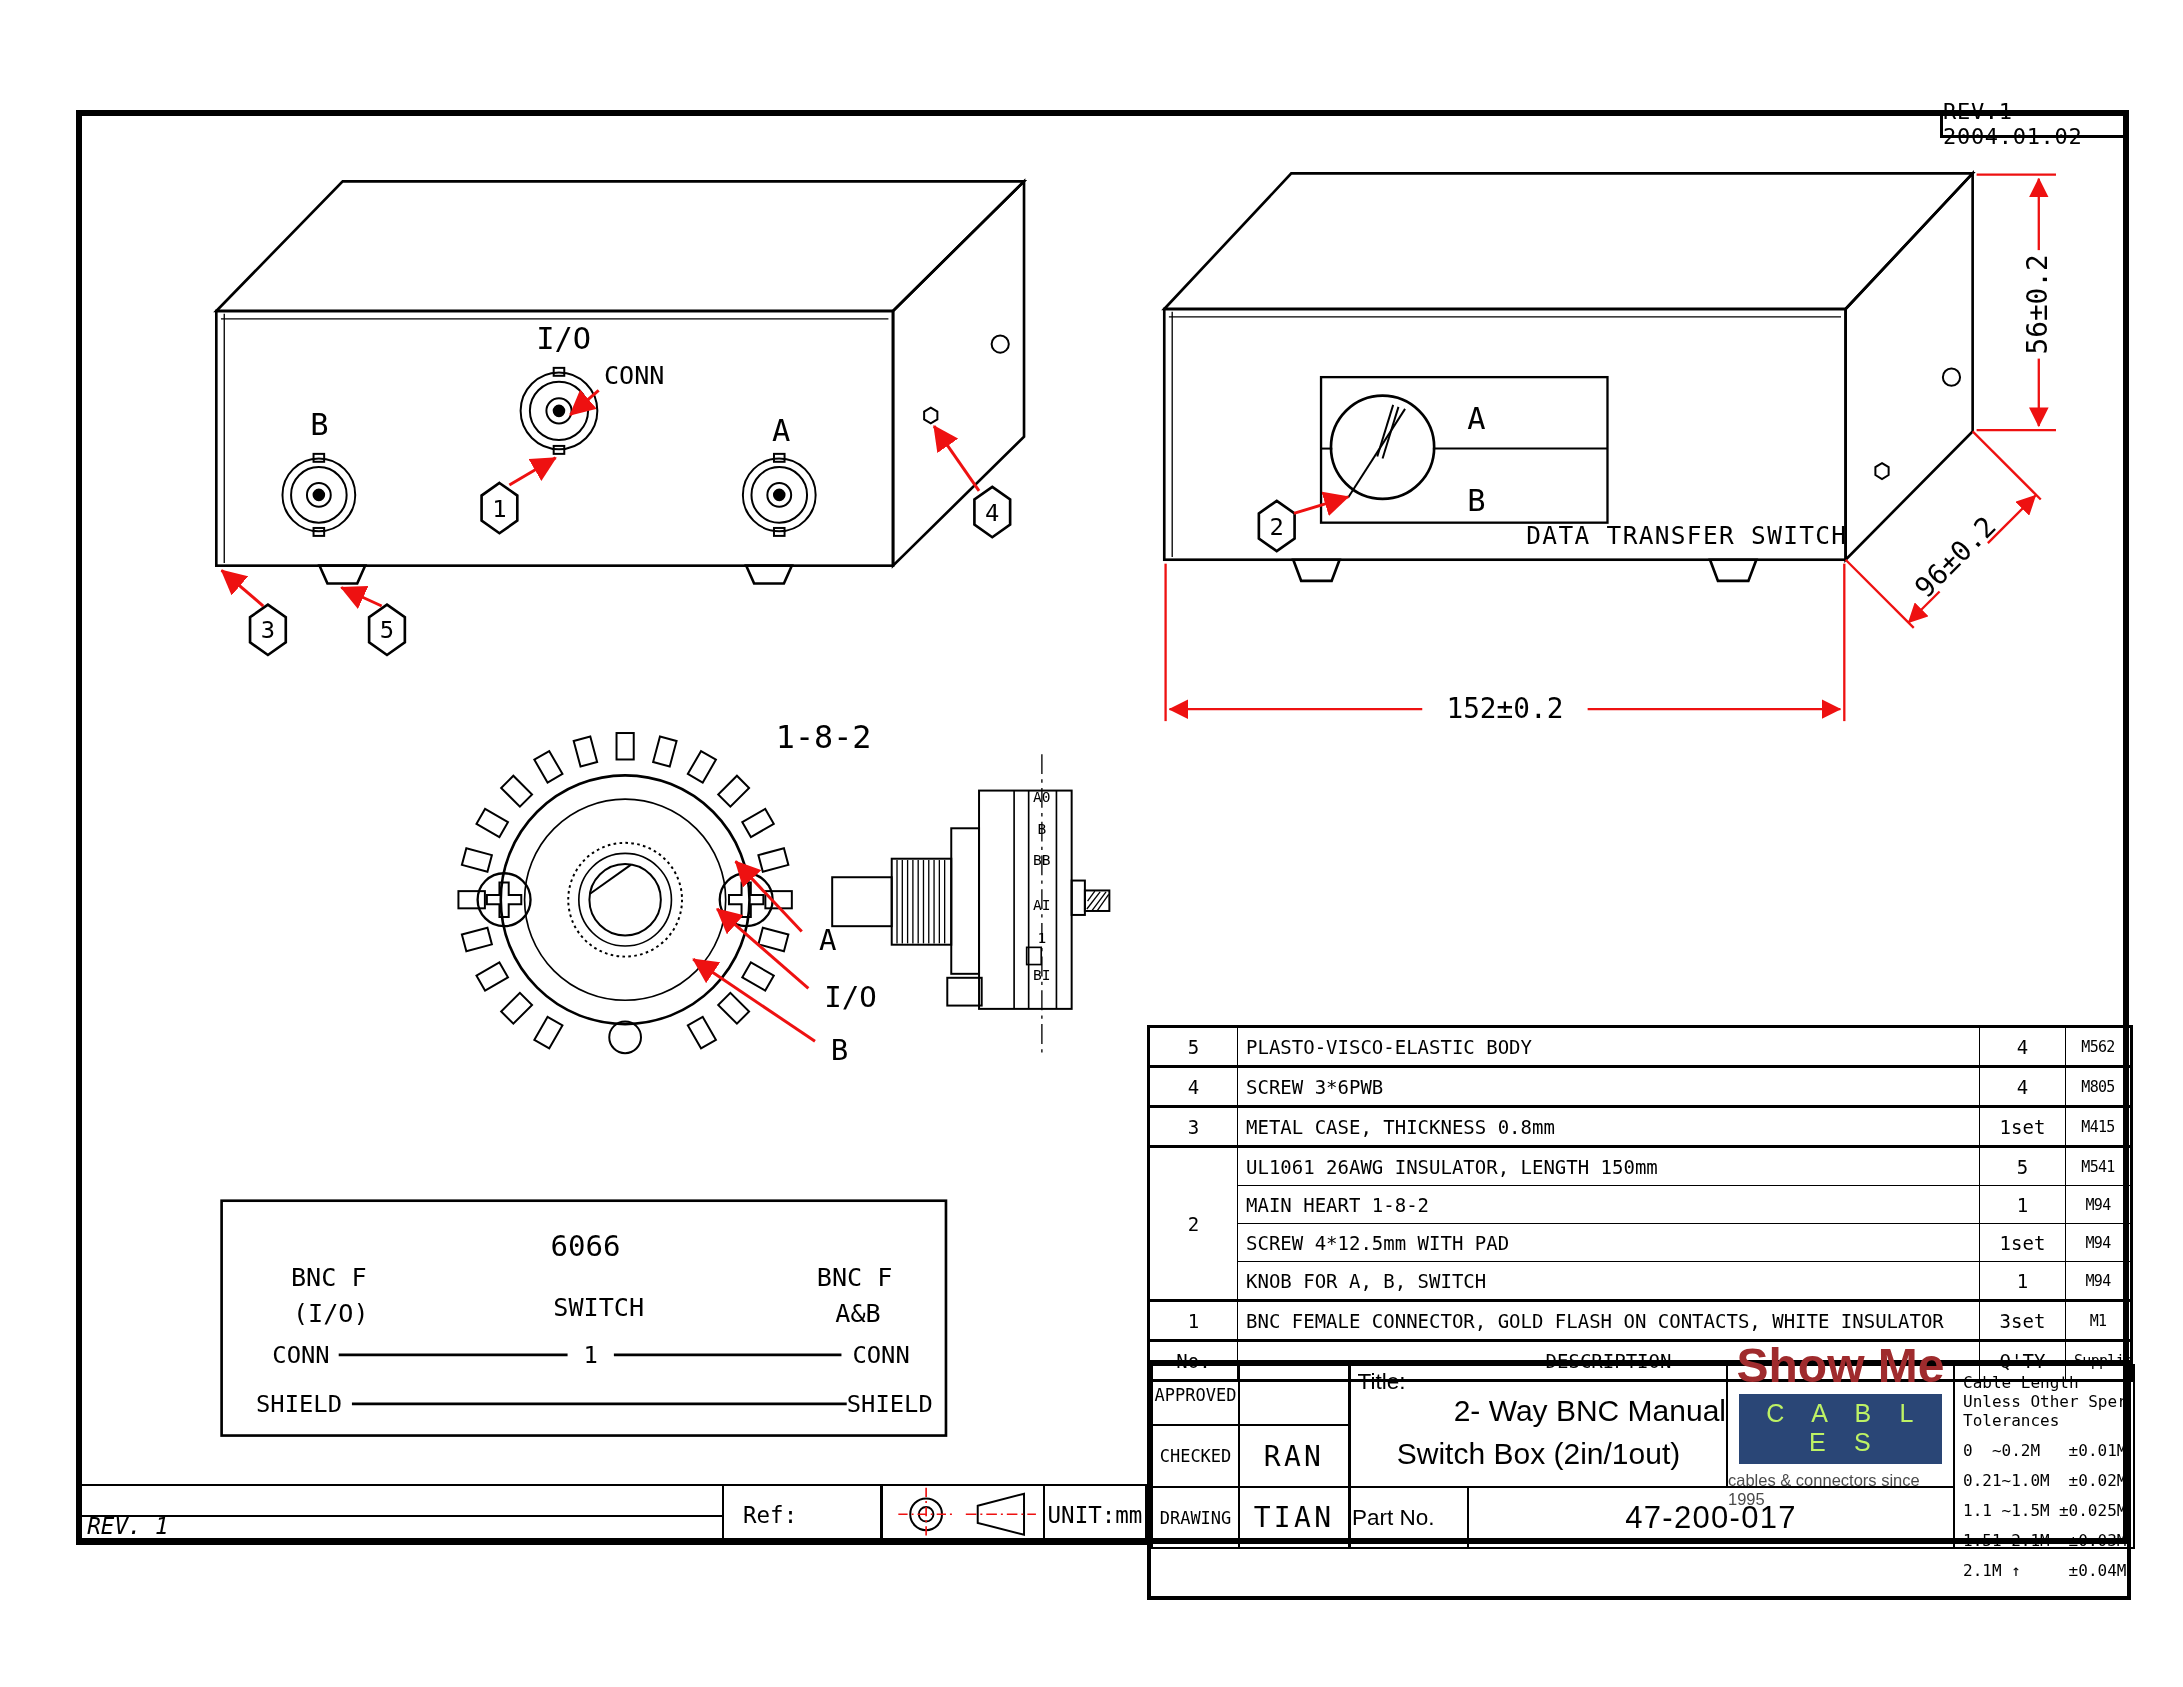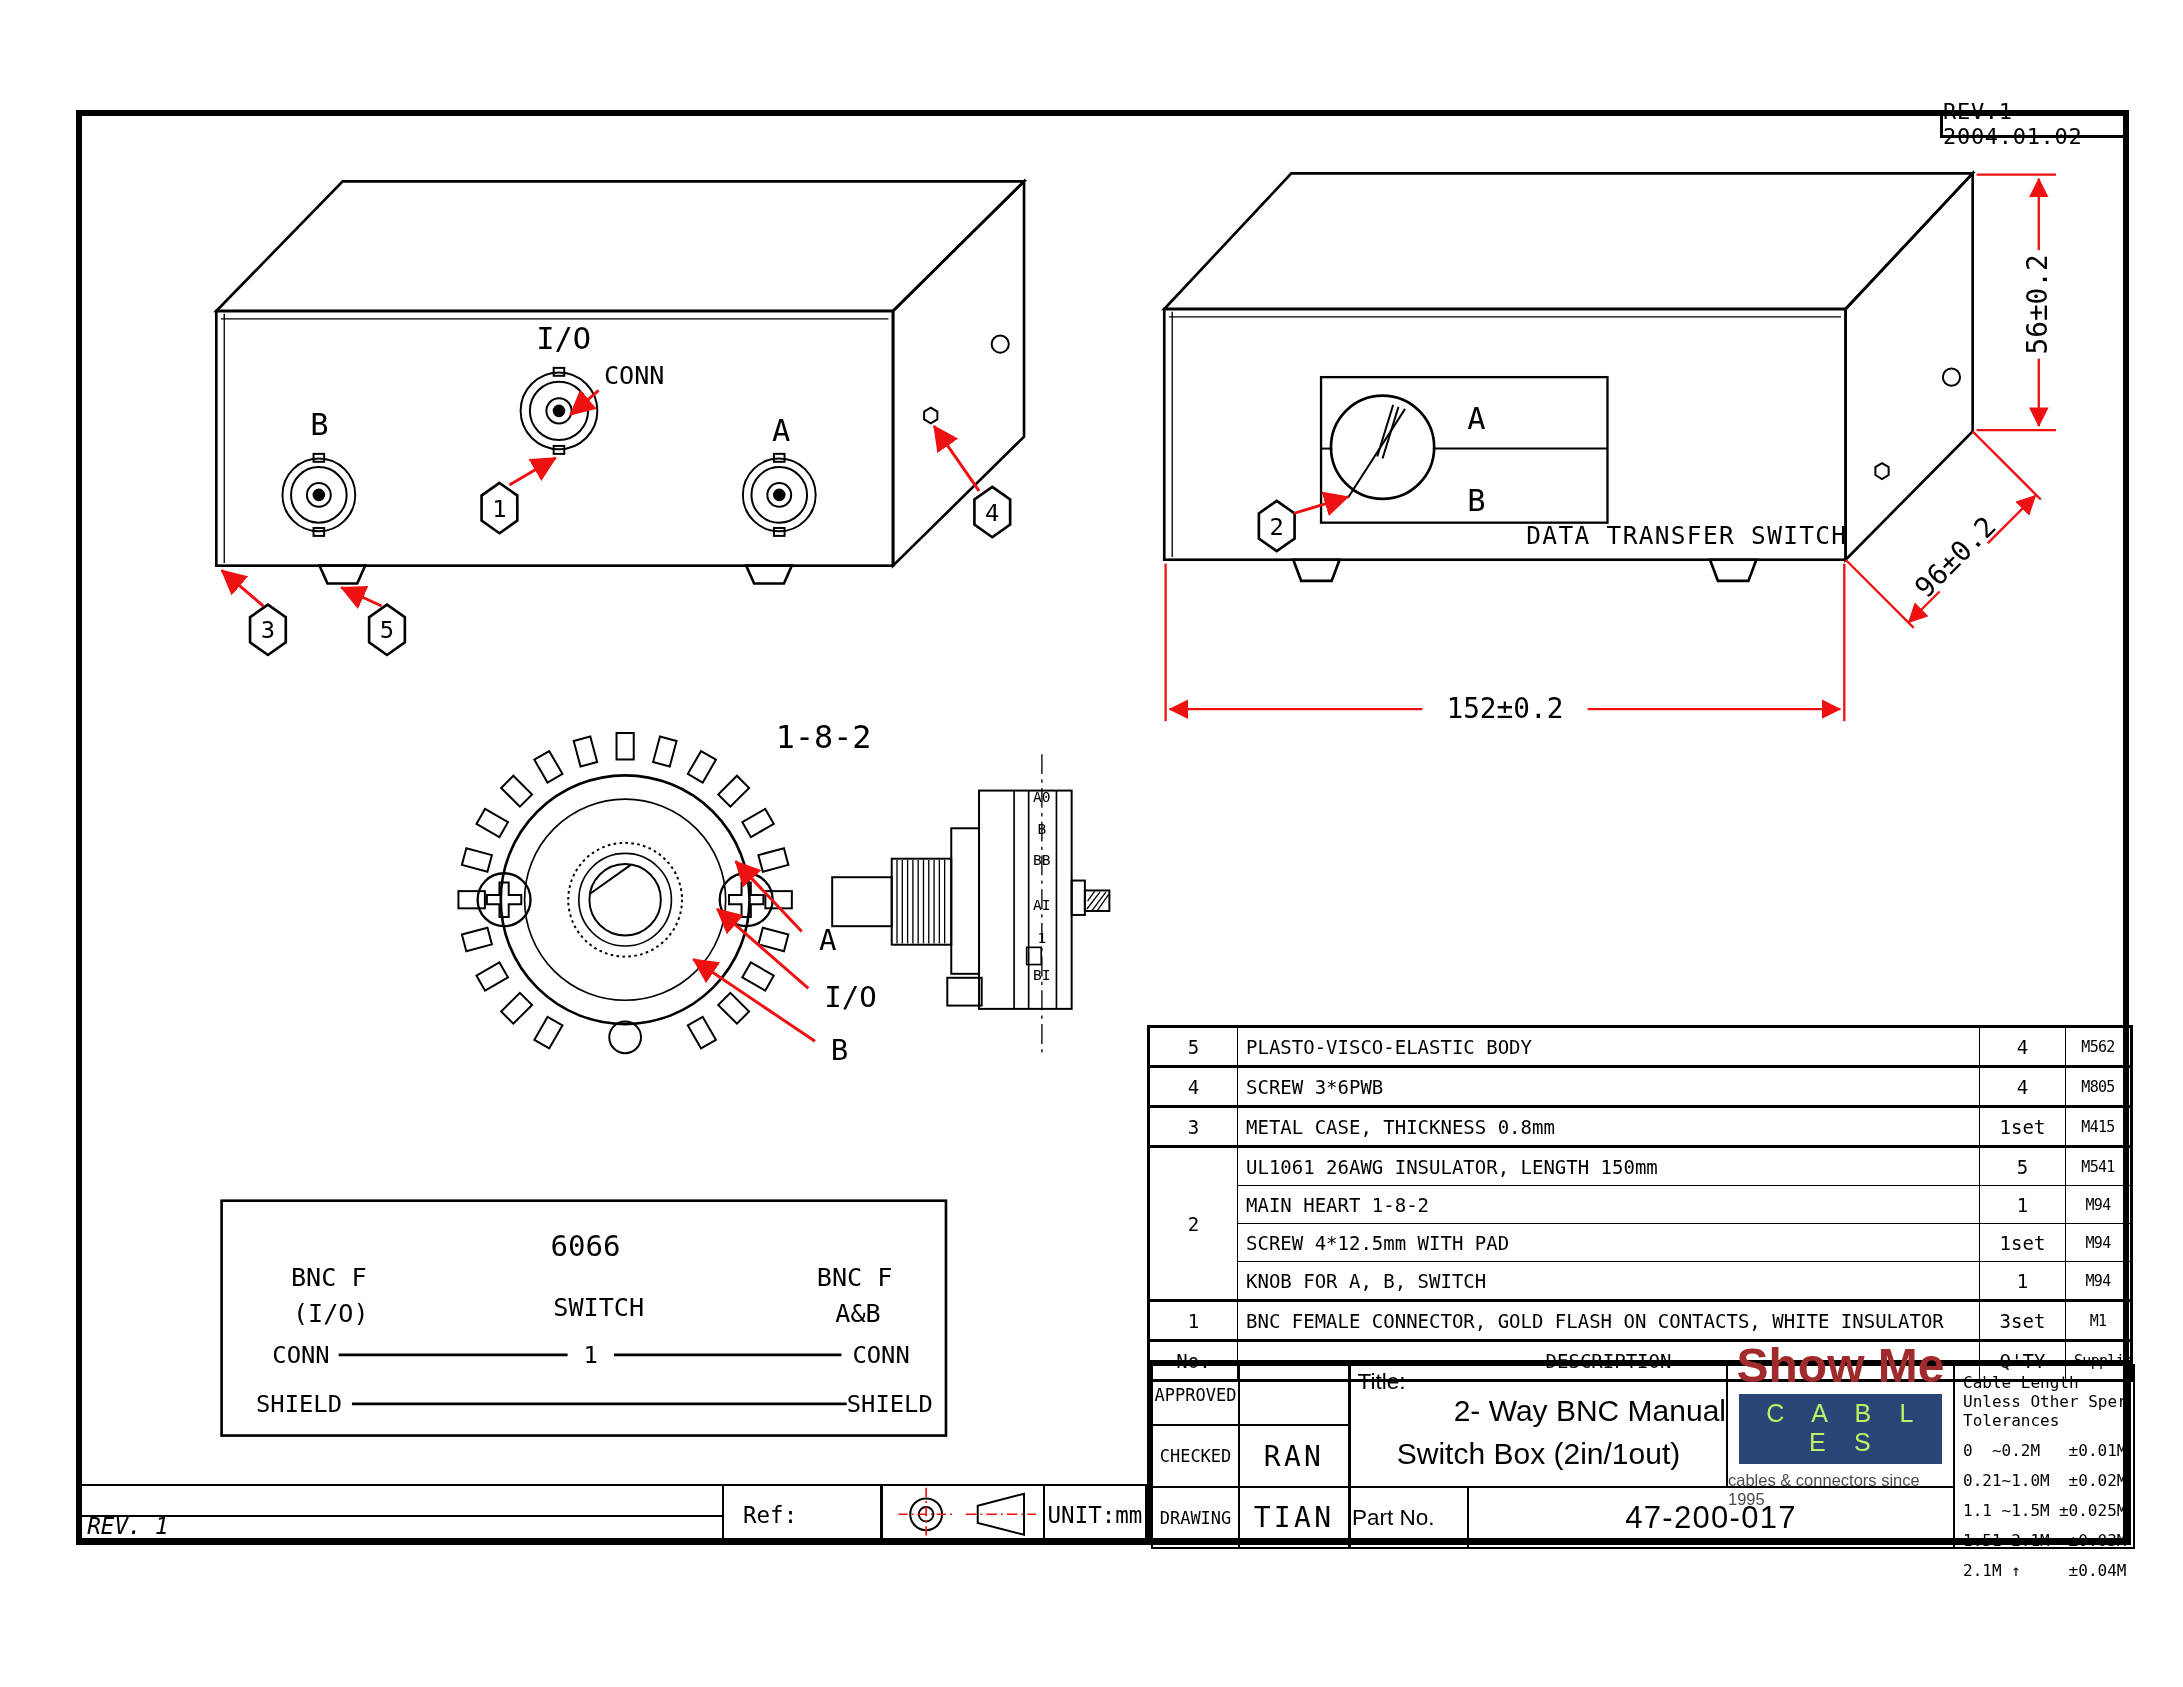--- a/index.html
+++ b/index.html
@@ -356,21 +356,21 @@
     </tr>
     <tr class="g">
       <td class="c">No.</td>
       <td class="c">DESCRIPTION</td>
       <td class="c">Q'TY</td>
       <td class="sup">Supplier</td>
     </tr>
   </tbody>
     </table>
 
-  <div class="abs tb" style="left:1147px;top:1360px;width:984px;height:185px">
+  <div class="abs tb" style="left:1147px;top:1360px;width:984px;height:240px">
     <div class="cell lbl" style="left:0;top:0;width:89px;height:62px">
       <span>APPROVED</span>
       </div>
     <div class="cell val" style="left:87px;top:0;width:112px;height:62px">
       <span></span>
       </div>
     <div class="cell lbl" style="left:0;top:60px;width:89px;height:64px">
       <span>CHECKED</span>
       </div>
     <div class="cell val" style="left:87px;top:60px;width:112px;height:64px">

